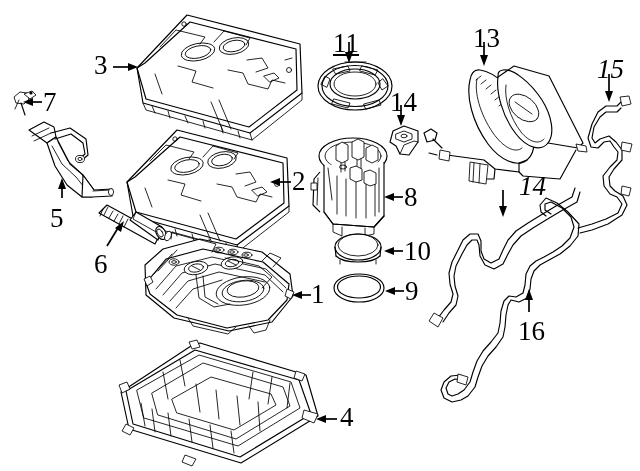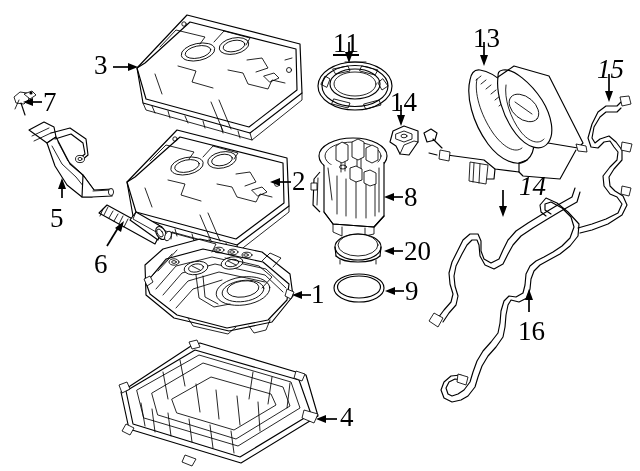--- a/index.html
+++ b/index.html
@@ -322,21 +322,21 @@
 
 <div class="callout" style="left:311px;top:281px;">1</div>
 <div class="callout" style="left:292px;top:168px;">2</div>
 <div class="callout" style="left:94px;top:52px;">3</div>
 <div class="callout" style="left:340px;top:404px;">4</div>
 <div class="callout" style="left:50px;top:205px;">5</div>
 <div class="callout" style="left:94px;top:251px;">6</div>
 <div class="callout" style="left:43px;top:89px;">7</div>
 <div class="callout" style="left:404px;top:184px;">8</div>
 <div class="callout" style="left:405px;top:278px;">9</div>
-<div class="callout" style="left:404px;top:238px;">20</div>
+<div class="callout" style="left:404px;top:238px;">10</div>
 <div class="callout" style="left:333px;top:30px;text-decoration:underline;">11</div>
 <div class="callout" style="left:390px;top:89px;">14</div>
 <div class="callout" style="left:473px;top:25px;text-align:center;">13</div>
 <div class="callout" style="left:519px;top:173px;font-style:italic;">14</div>
 <div class="callout" style="left:597px;top:56px;font-style:italic;">15</div>
 <div class="callout" style="left:518px;top:318px;">16</div>
 
 </div>
 
 </body></html>

